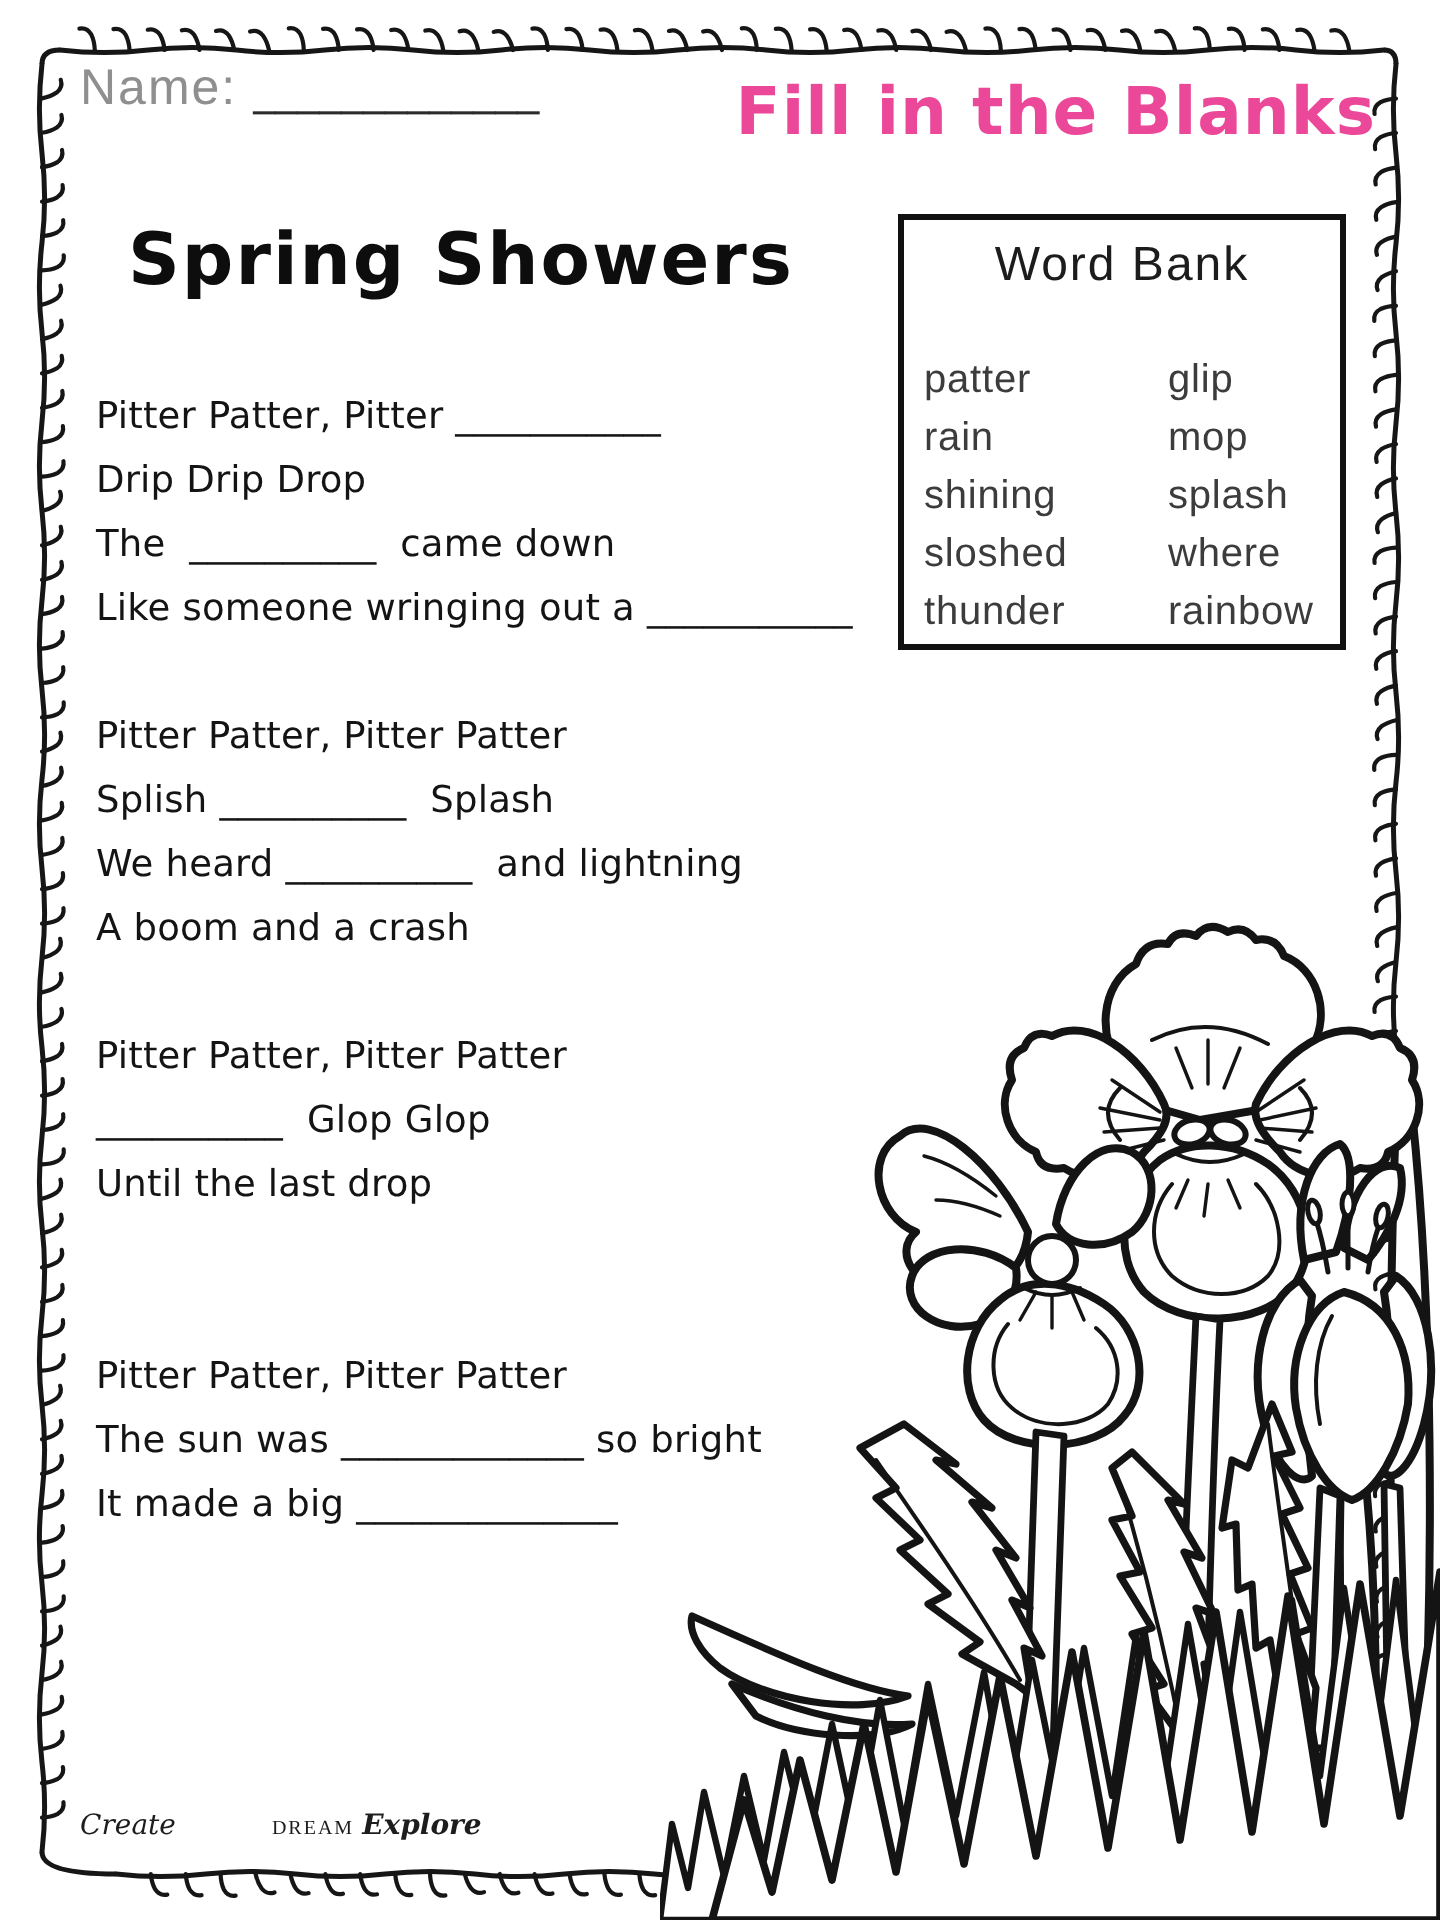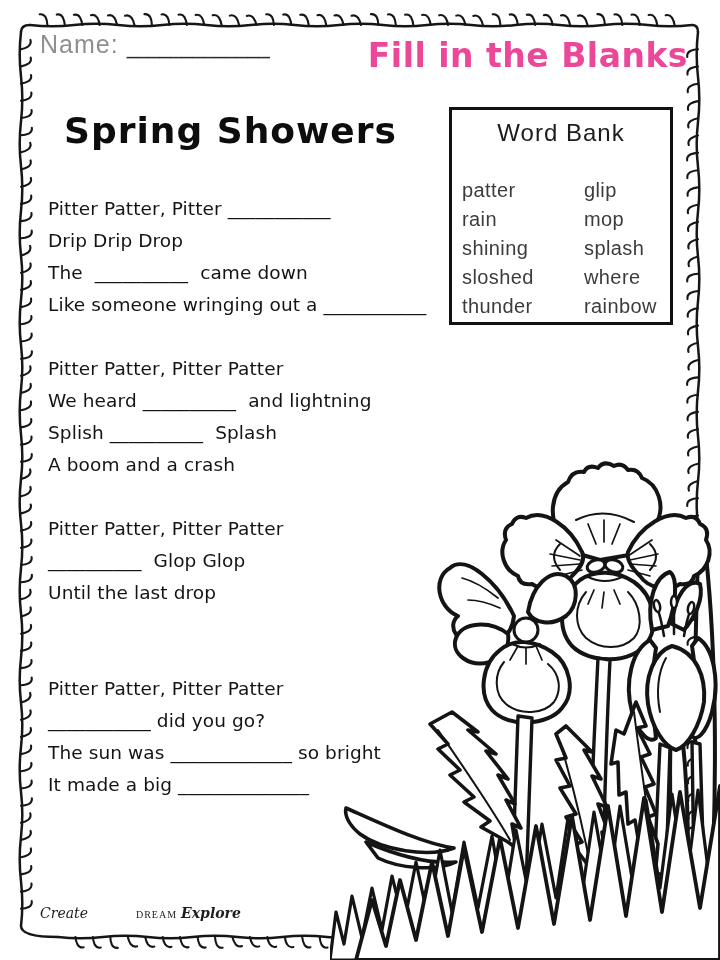--- a/index.html
+++ b/index.html
@@ -279,32 +279,31 @@
   <div class="poem-title">Spring Showers</div>
 
   <div class="stanza stanza1">
     <span class="line">Pitter Patter, Pitter ___________</span>
     <span class="line">Drip Drip Drop</span>
     <span class="line">The  __________  came down</span>
     <span class="line">Like someone wringing out a ___________</span>
   </div>
   <div class="stanza stanza2">
     <span class="line">Pitter Patter, Pitter Patter</span>
+    <span class="line">Splish __________  Splash</span>
     <span class="line">We heard __________  and lightning</span>
-    <span class="line">Splish __________  Splash</span>
     <span class="line">A boom and a crash</span>
   </div>
   <div class="stanza stanza3">
     <span class="line">Pitter Patter, Pitter Patter</span>
     <span class="line">__________  Glop Glop</span>
     <span class="line">Until the last drop</span>
   </div>
   <div class="stanza stanza4">
     <span class="line">Pitter Patter, Pitter Patter</span>
-    <span class="line">___________ did you go?</span>
     <span class="line">The sun was _____________ so bright</span>
     <span class="line">It made a big ______________</span>
   </div>
 
   <svg class="abs" width="390" height="500" viewBox="330 460 390 500" style="left:330px;top:460px;" fill="white" stroke="#141414" stroke-width="4" stroke-linejoin="round" stroke-linecap="round">
 
     <path d="M706 556 C 716 650 718 780 710 920 L 700 920 C 694 790 694 660 698 560 Z"></path>
     <path d="M678 700 C 688 770 690 850 686 930 L 676 930 C 670 840 668 770 672 705 Z"></path>
 
     <g>

